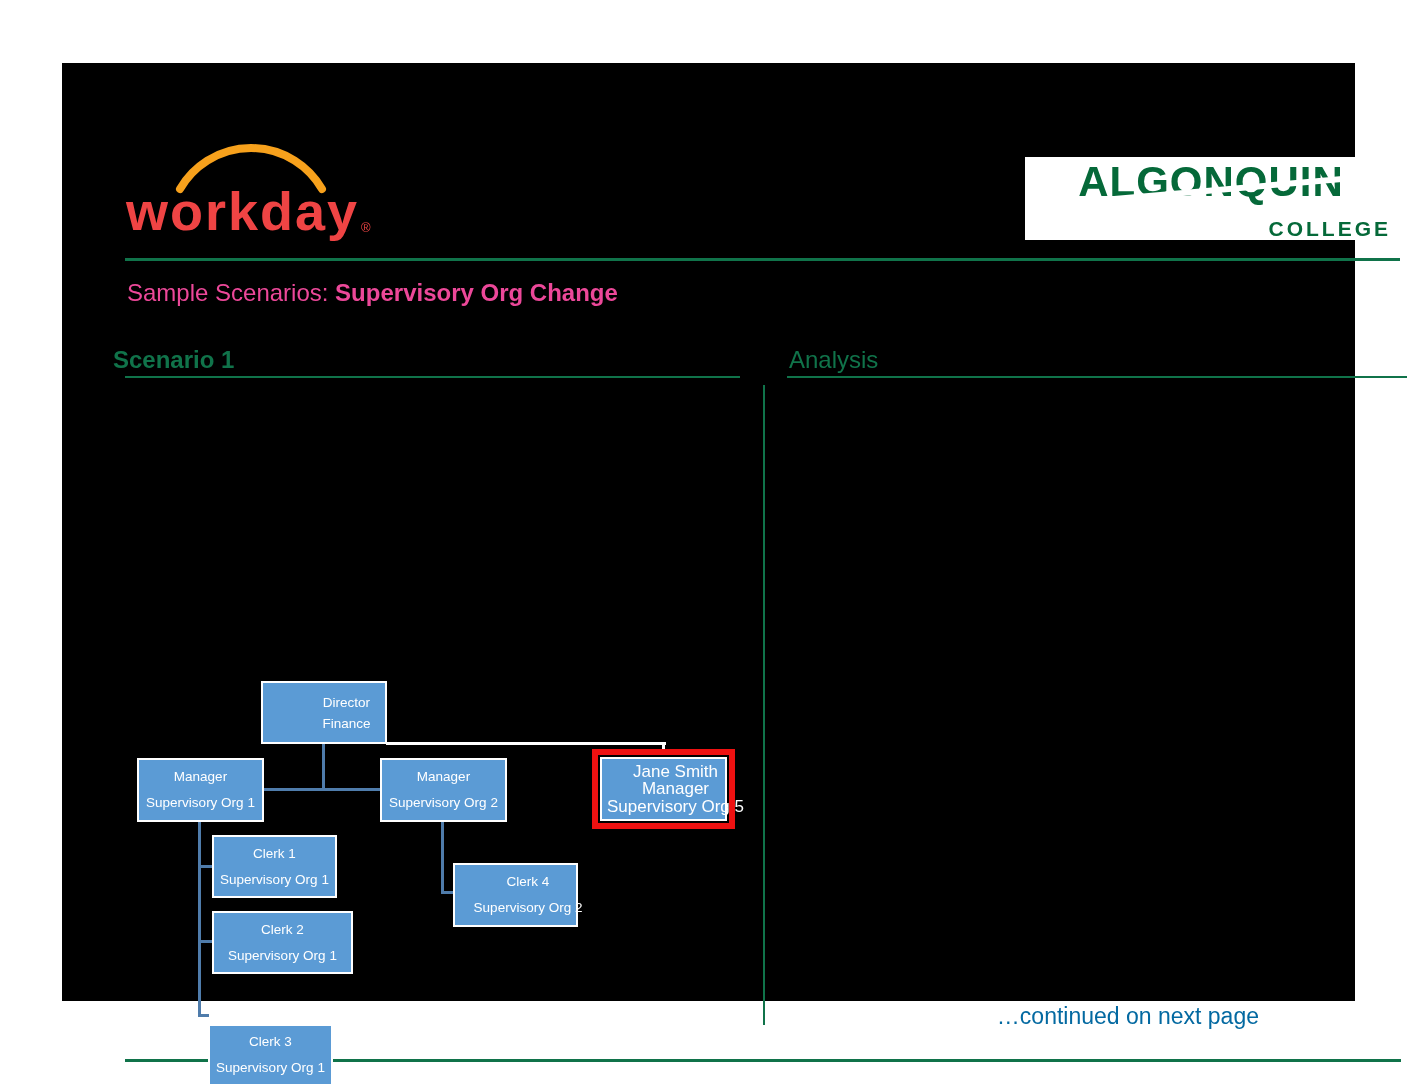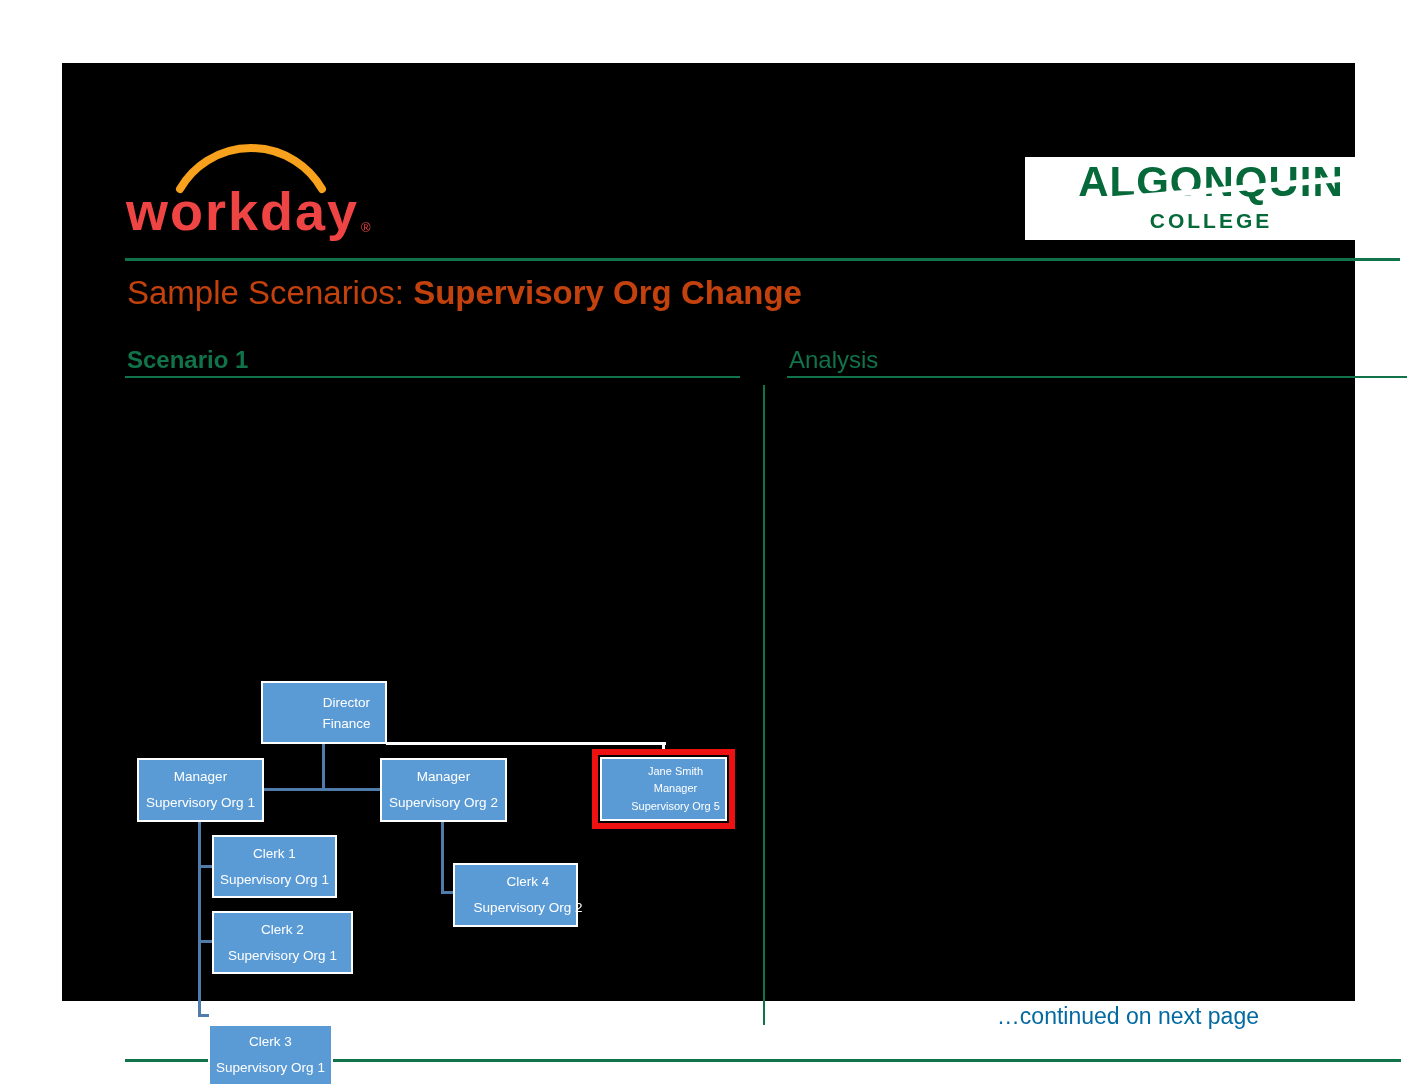--- a/index.html
+++ b/index.html
@@ -12,29 +12,29 @@
   #wd-word{position:absolute;left:64px;top:118px;color:#ef4444;font-size:54px;font-weight:700;
            letter-spacing:2px;line-height:60px;}
   #wd-reg{font-size:13px;font-weight:400;vertical-align:-2px;margin-left:2px;}
   #ac-logo{position:absolute;left:963px;top:94px;width:372px;height:83px;background:#ffffff;
            box-sizing:border-box;padding:2px 6px 0 6px;overflow:hidden;}
   #ac-line1{display:block;color:#056939;font-weight:700;font-size:42px;line-height:46px;
             letter-spacing:1px;text-align:center;transform:scaleY(1.02);}
   #ac-swoosh{position:absolute;left:-8px;top:30px;width:400px;height:6px;background:#ffffff;
              transform:rotate(-5deg);}
   #ac-line2{display:block;color:#056939;font-weight:700;font-size:21px;line-height:22px;
-            letter-spacing:3px;text-align:center;margin-top:5px;}
+            letter-spacing:3px;text-align:right;margin-top:13px;}
   .rule{position:absolute;background:#10734a;}
   #rule-top{left:63px;top:195px;width:1275px;height:3px;}
-  #title{position:absolute;left:65px;top:214px;color:#c2410c;font-size:33px;line-height:32px;}
+  #title{position:absolute;left:65px;top:214px;color:#ec4899;font-size:24px;line-height:32px;}
   #title b{font-weight:700;}
 
   
   .sec-head{position:absolute;top:283px;color:#10734a;font-size:24px;line-height:28px;}
-  #sec-left{left:65px;font-weight:700;}
+  #sec-left{left:51px;font-weight:700;}
   #sec-right{left:727px;font-weight:400;}
   #ul-left{left:63px;top:313px;width:615px;height:2px;}
   #ul-right{left:725px;top:313px;width:620px;height:2px;}
   #divider{left:701px;top:322px;width:2px;height:640px;}
   #rule-bottom{left:63px;top:996px;width:1276px;height:3px;}
   #continued{position:absolute;right:96px;top:940px;color:#0369a1;font-size:23px;}
 
   
   .node{position:absolute;background:#5b9bd5;border:2px solid #ffffff;box-sizing:border-box;
         color:#ffffff;display:flex;flex-direction:column;justify-content:center;align-items:center;
@@ -45,21 +45,21 @@
   #n-manager1{left:75px;top:695px;width:127px;height:64px;}
   #n-manager2{left:318px;top:695px;width:127px;height:64px;}
   #n-clerk1{left:150px;top:772px;width:125px;height:63px;}
   #n-clerk2{left:150px;top:848px;width:141px;height:63px;}
   #n-clerk3{left:146px;top:921px;width:125px;height:62px;margin-top:40px;}
   #n-clerk4{left:391px;top:800px;width:125px;height:64px;padding-left:25px;}
   #jane-wrap{position:absolute;left:530px;top:686px;width:143px;height:80px;box-sizing:border-box;
              border:6px solid #ee1111;background:#000000;padding:2px;}
   #n-jane{position:relative;width:100%;height:100%;background:#5b9bd5;border:2px solid #ffffff;
           box-sizing:border-box;color:#ffffff;display:flex;flex-direction:column;justify-content:center;
-          align-items:center;text-align:center;font-size:11px;padding-left:24px;}
+          align-items:center;text-align:center;font-size:17px;padding-left:24px;}
   #n-jane .ln{line-height:17.5px;white-space:nowrap;}
 
   .conn{position:absolute;background:#4f7cab;}
   .connw{position:absolute;background:#ffffff;}
   #c-dir-v{left:260px;top:681px;width:3px;height:46px;}
   #c-mgr-h{left:202px;top:725px;width:117px;height:3px;}
   #c-trunk{left:136px;top:759px;width:3px;height:195px;}
   #c-stub1{left:136px;top:802px;width:15px;height:3px;}
   #c-stub2{left:136px;top:877px;width:15px;height:3px;}
   #c-stub3{left:136px;top:951px;width:11px;height:3px;}

